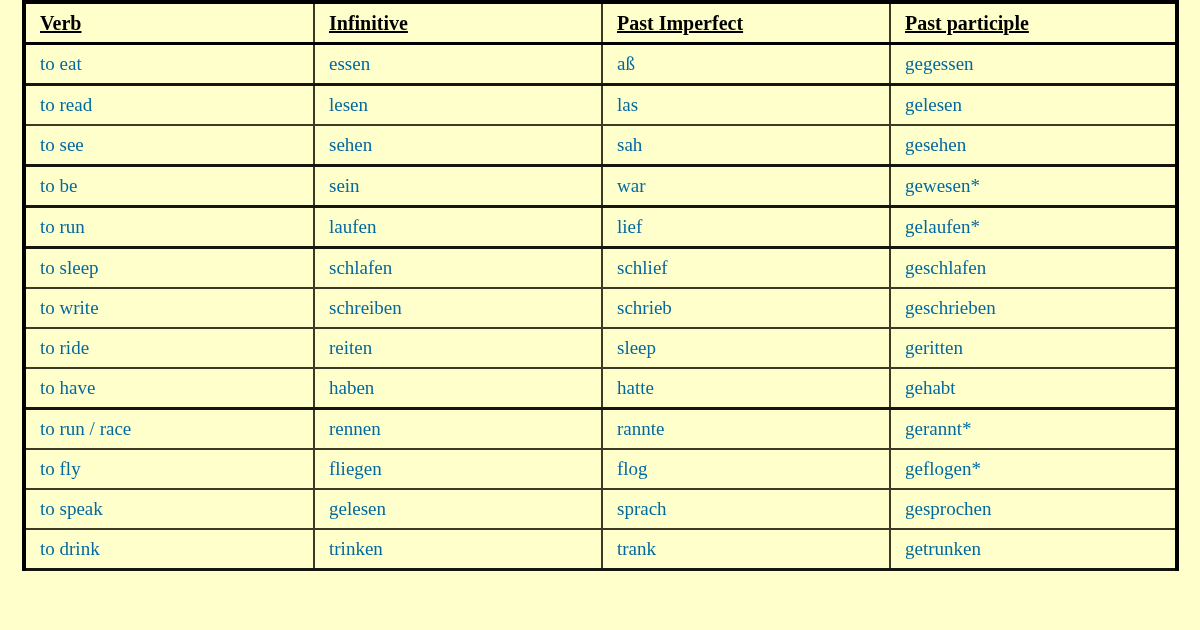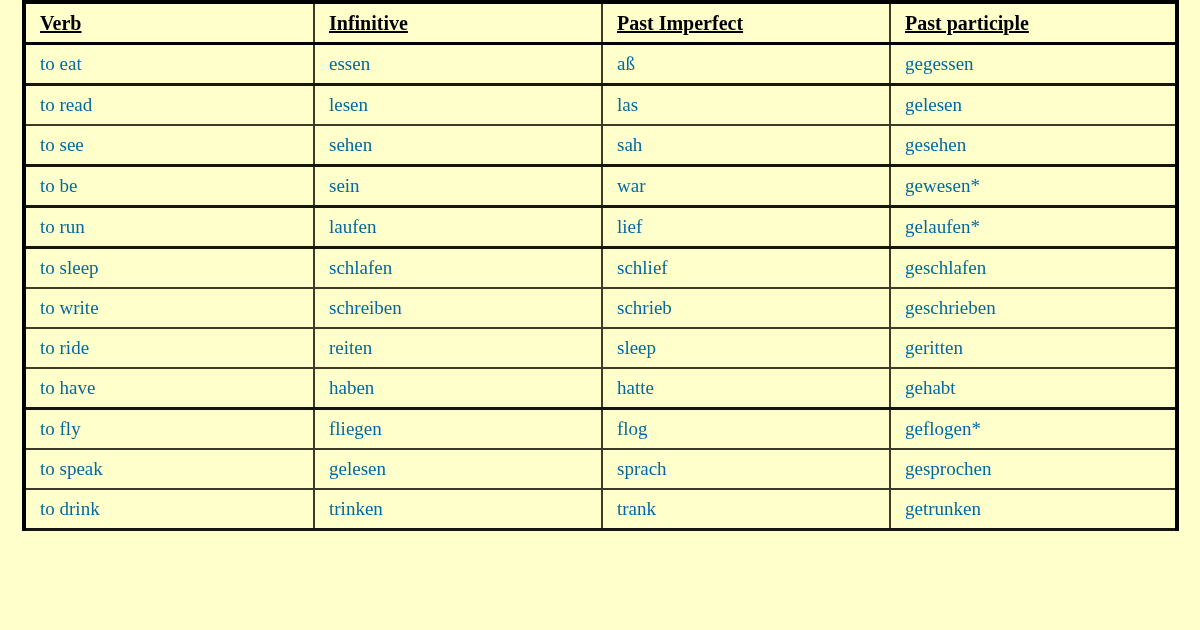--- a/index.html
+++ b/index.html
@@ -161,20 +161,26 @@
         <td>geritten</td>
       </tr>
 
       <tr class="heavy">
         <td>to have</td>
         <td>haben</td>
         <td>hatte</td>
         <td>gehabt</td>
       </tr>
 
+      <tr>
+        <td>to run / race</td>
+        <td>rennen</td>
+        <td>rannte</td>
+        <td>gerannt*</td>
+      </tr>
 
       <tr>
         <td>to fly</td>
         <td>fliegen</td>
         <td>flog</td>
         <td>geflogen*</td>
       </tr>
 
       <tr>
         <td>to speak</td>

